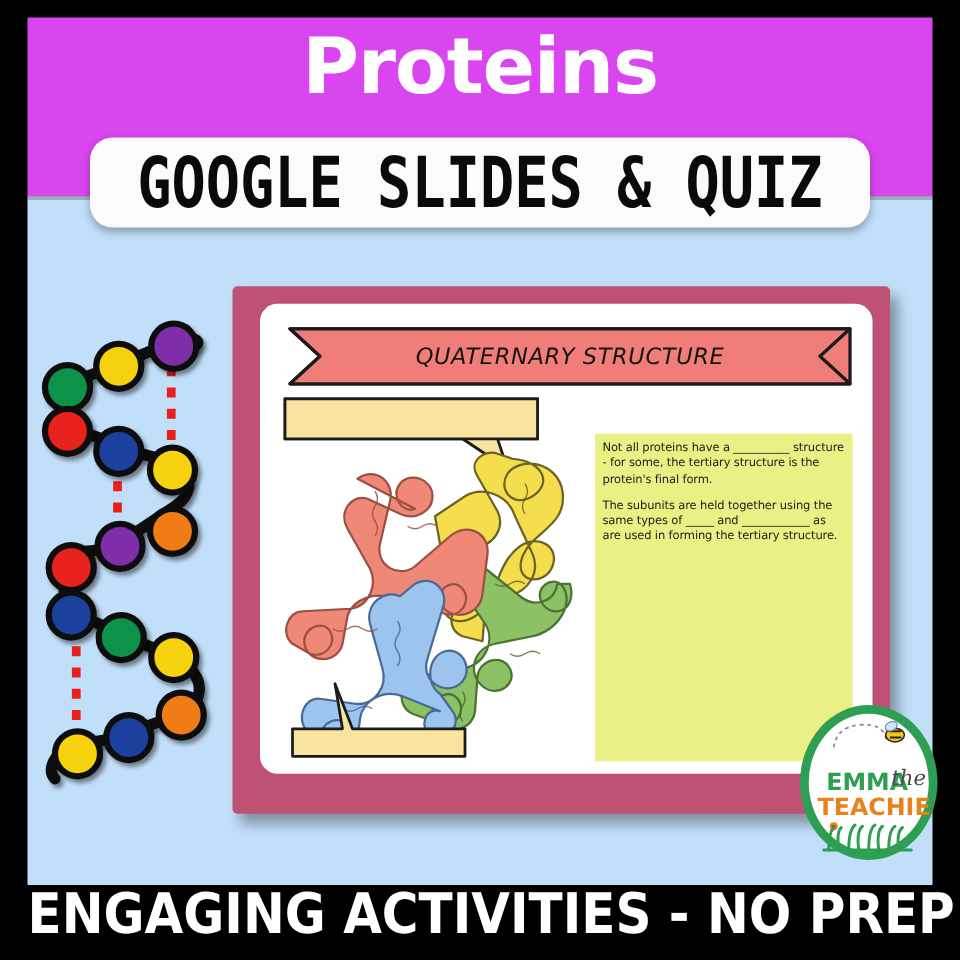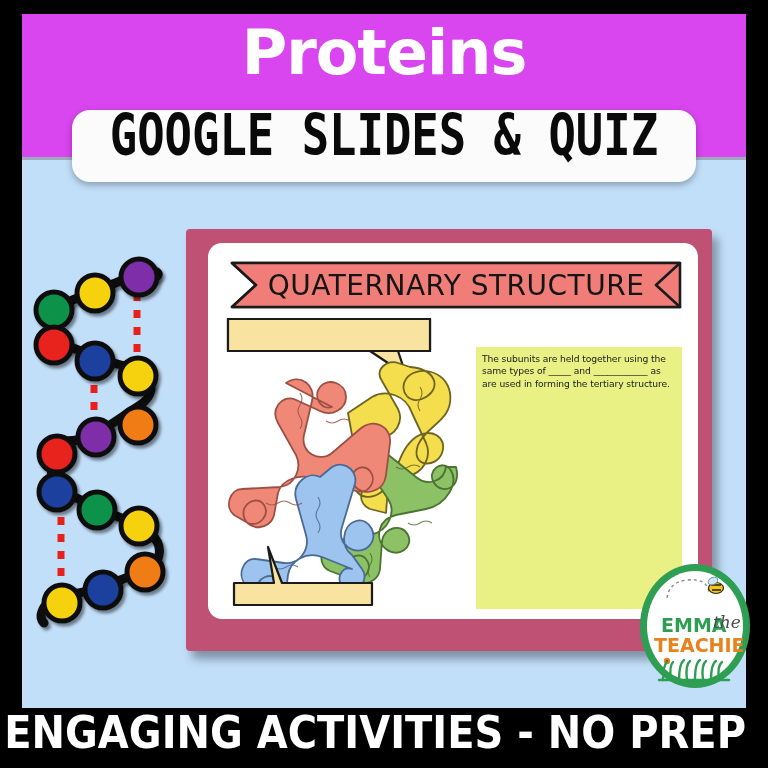--- a/index.html
+++ b/index.html
@@ -67,20 +67,21 @@
   .subtitle-pill {
     position: absolute;
     left: 72px;
     top: 110px;
     width: 624px;
     height: 72px;
     background: #FBFBFB;
     border-radius: 18px;
     box-shadow: 0 3px 7px rgba(0,0,0,.30);
     display: flex;
+    align-items: center;
     justify-content: center;
     z-index: 8;
   }
   .subtitle-text {
     font-family: "DejaVu Sans Mono", monospace;
     font-weight: bold;
     color: #0A0A0A;
     font-size: 46px;
     letter-spacing: 0px;
     transform: scaleY(1.22) scaleX(0.99);
@@ -90,21 +91,21 @@
   
   .footer-banner {
     position: absolute;
     left: 22px;
     top: 708px;
     width: 724px;
     height: 48px;
     background: #000000;
     display: flex;
     align-items: center;
-    justify-content: flex-end;
+    justify-content: flex-start;
   }
   .footer-text {
     font-family: "DejaVu Sans", sans-serif;
     font-weight: bold;
     color: #FFFFFF;
     font-size: 40px;
     letter-spacing: 0px;
     transform: scaleY(1.12);
     white-space: nowrap;
   }
@@ -151,21 +152,22 @@
     height: 48px;
   }
   .ribbon-label {
     position: absolute;
     left: 0; top: 0;
     width: 100%; height: 100%;
     display: flex;
     align-items: center;
     justify-content: center;
     font-family: "DejaVu Sans", sans-serif;
-    font-size: 28px;
+    font-style: italic;
+    font-size: 18px;
     letter-spacing: .5px;
     color: #151515;
   }
 
   
   .protein-art {
     position: absolute;
     left: 12px;
     top: 74px;
     width: 244px;
@@ -363,20 +365,21 @@
             <path d="M54,250 q6,4 12,0 q6,-4 12,0" stroke="#4a6a96"></path>
           </g>
 
           <g>
             <path d="M48,230 L54,266 L14,266 L14,288 L152,288 L152,266 L62,266 Z" fill="#F8E3A0" stroke="#1b1b1b" stroke-width="2.2" stroke-linejoin="round"></path>
           </g>
         </svg>
       </div>
 
       <div class="info-box">
+        <p>Not all proteins have a __________ structure - for some, the tertiary structure is the protein's final form.</p>
         <p>The subunits are held together using the same types of _____ and ____________ as are used in forming the tertiary structure.</p>
       </div>
 
     </div>
     <div class="watermark">© Emmathe</div>
   </div>
 
   <div class="logo">
     <svg viewBox="0 0 117 128" width="117" height="128" xmlns="http://www.w3.org/2000/svg">
       <ellipse cx="58" cy="64" rx="55" ry="62" fill="#2E9E52"></ellipse>

